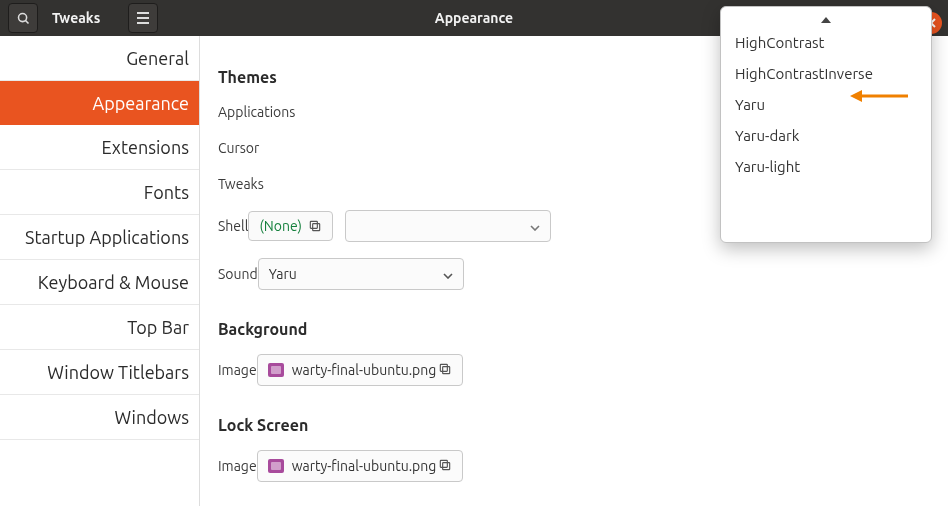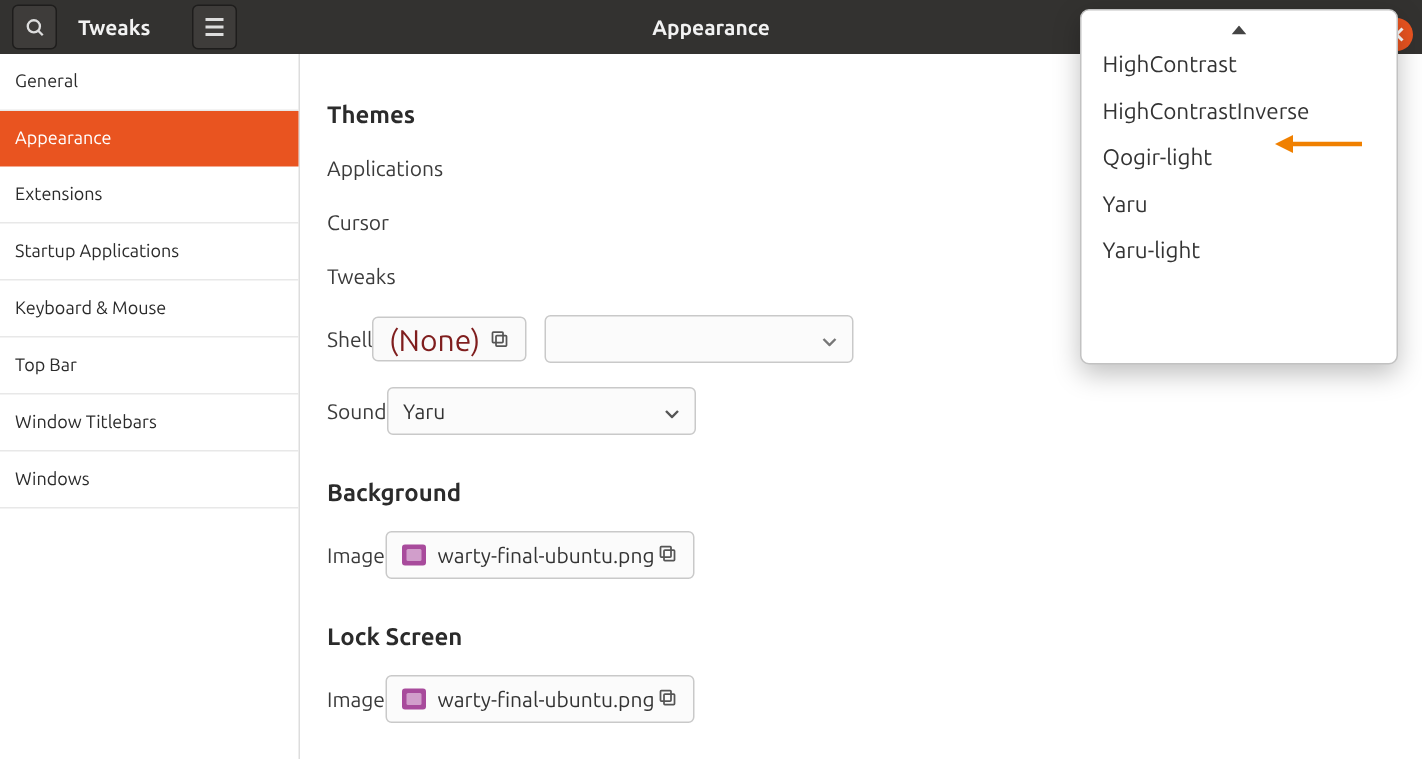--- a/index.html
+++ b/index.html
@@ -57,22 +57,23 @@
   .main { display: flex; height: calc(100% - 48px); }
   .sidebar {
     width: 200px;
     border-right: 1px solid #ddd;
     background: #fff;
   }
   .side-item {
     padding: 12px 10px;
     border-bottom: 1px solid #e8e8e8;
     cursor: pointer;
-    font-size: 12px;
+    font-size: 18px;
     color: #2b2b2b;
+    text-align: right;
   }
   .side-item.active {
     background: #e95420;
     color: #fff;
     border-bottom: none;
   }
   .content {
     flex: 1;
     padding: 14px 30px 0 18px;
     overflow: auto;
@@ -95,22 +96,22 @@
     font-size: 14px;
     color: #3b3b3b;
   }
   .shell-wrap { display:flex; align-items:center; gap:12px; }
   .pill-none {
     display:flex; align-items:center; gap:6px;
     height: 30px; padding: 0 10px;
     border: 1px solid #c9c9c9;
     border-radius: 4px;
     background: #fafafa;
-    color: #7f1d1d;
-    font-size: 20px;
+    color: #15803d;
+    font-size: 14px;
   }
   .combo {
     width: 206px; height: 32px;
     border: 1px solid #c9c9c9;
     border-radius: 4px;
     background: #fbfbfb;
     display: flex; align-items: center;
     padding: 0 10px;
     position: relative;
     color: #333;
@@ -196,20 +197,21 @@
         <line x1="9" y1="1" x2="1" y2="9"></line>
       </svg>
   </div>
 </div>
 
 <div class="main">
   <div class="sidebar">
     <div class="side-item"><span>General</span></div>
     <div class="side-item active"><span>Appearance</span></div>
     <div class="side-item"><span>Extensions</span></div>
+    <div class="side-item"><span>Fonts</span></div>
     <div class="side-item"><span>Startup Applications</span></div>
     <div class="side-item"><span>Keyboard &amp; Mouse</span></div>
     <div class="side-item"><span>Top Bar</span></div>
     <div class="side-item"><span>Window Titlebars</span></div>
     <div class="side-item"><span>Windows</span></div>
   </div>
 
   <div class="content">
 
     <div class="section-title first">Themes</div>
@@ -290,22 +292,22 @@
 </div>
 
 <div class="popup">
   <div class="popup-arrow">
     <svg width="10" height="6" viewBox="0 0 10 6" fill="#444">
         <polygon points="5,0 10,6 0,6"></polygon>
       </svg>
   </div>
   <div class="popup-item"><span>HighContrast</span></div>
   <div class="popup-item"><span>HighContrastInverse</span></div>
-  <div class="popup-item"><span>Qogir-light</span></div>
   <div class="popup-item"><span>Yaru</span></div>
+  <div class="popup-item"><span>Yaru-dark</span></div>
   <div class="popup-item"><span>Yaru-light</span></div>
   <div class="popup-space"></div>
 </div>
 
 <svg class="arrow-annot" width="60" height="20" viewBox="0 0 60 20">
   <line x1="58" y1="10" x2="8" y2="10" stroke="#f08000" stroke-width="3"></line>
   <polygon points="0,10 12,4 12,16" fill="#f08000"></polygon>
 </svg>
 
 </body></html>

